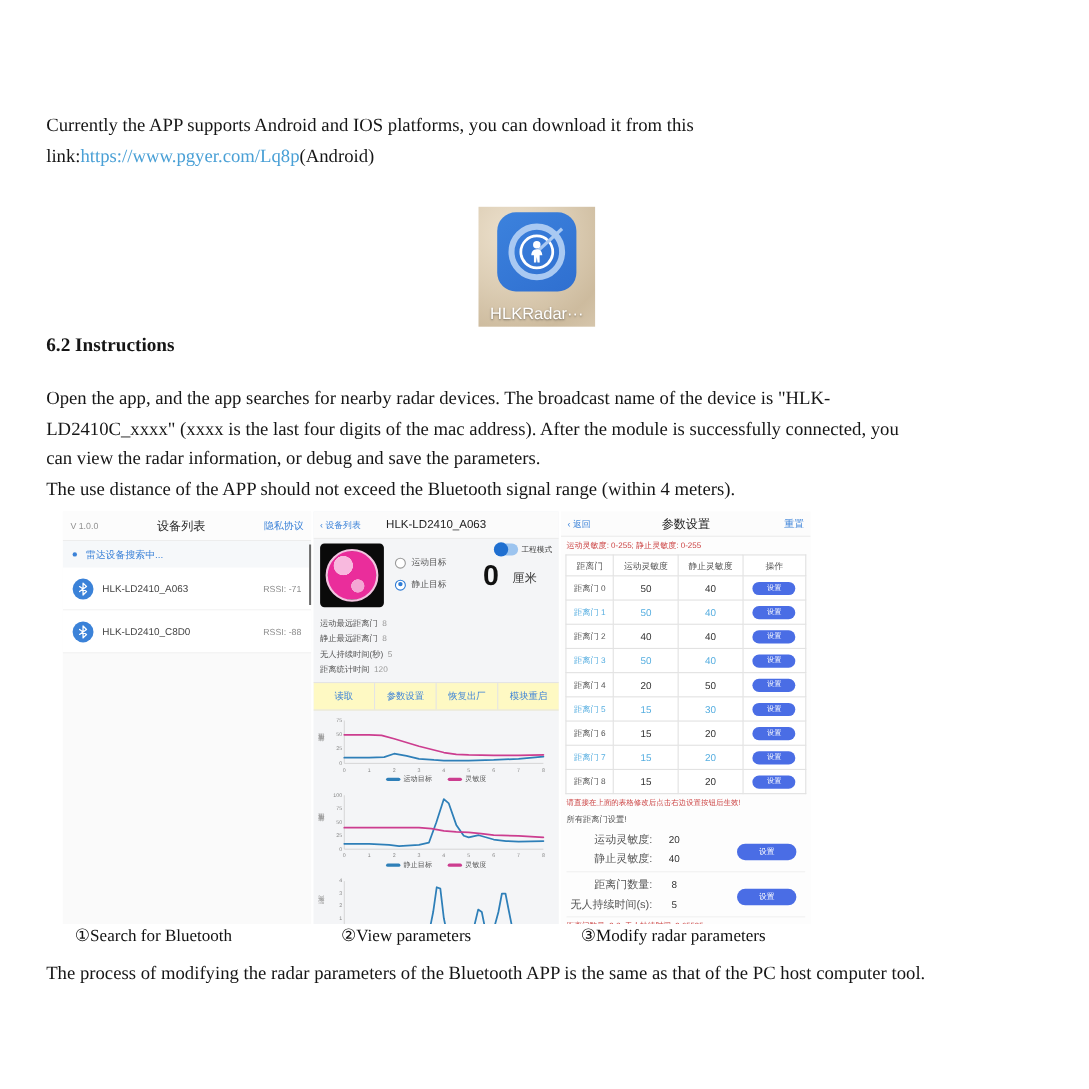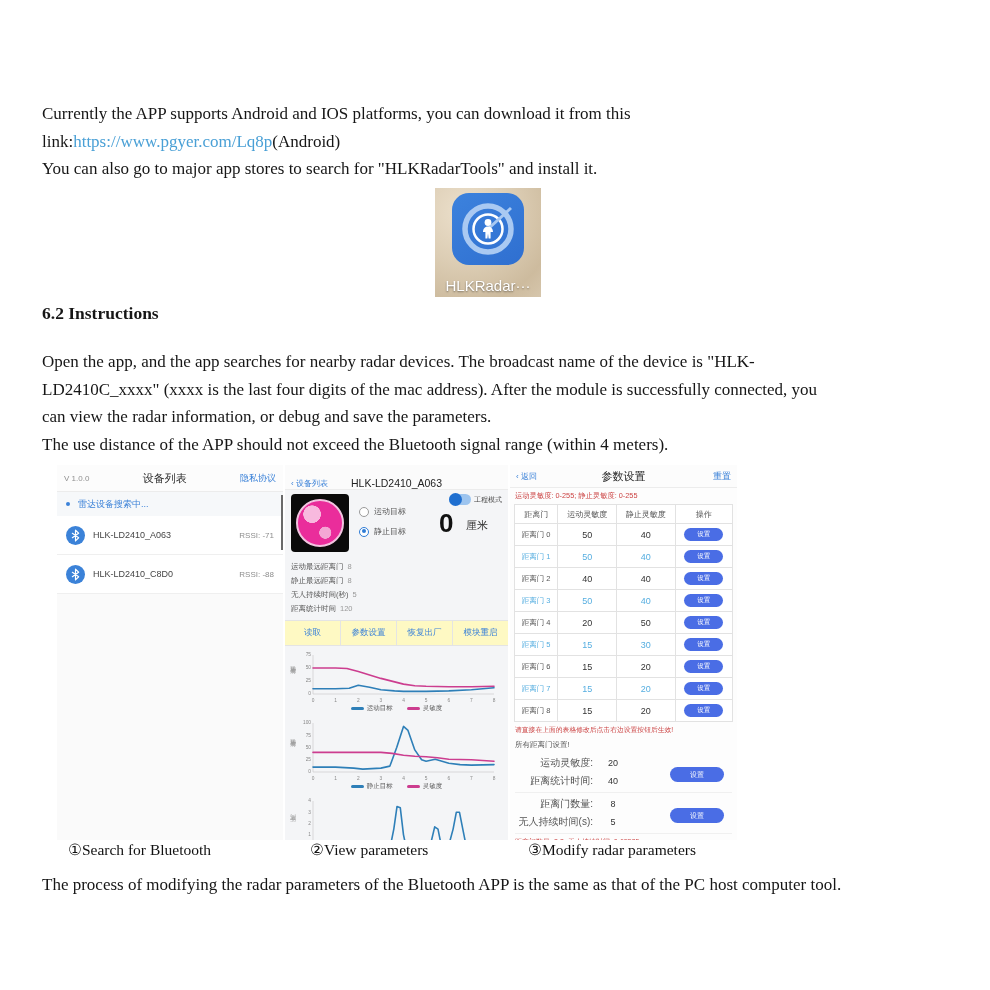--- a/index.html
+++ b/index.html
@@ -41,21 +41,21 @@
   .scan-dot{width:4px;height:4px;border-radius:50%;background:#3b82d8;margin-right:8px;}
   .scan-txt{font-size:9px;color:#3b82d8;}
   .dev-row{display:flex;align-items:center;height:38px;background:#fff;border-bottom:1px solid #efefef;padding:0 9px;}
   .bt-ic{width:19px;height:19px;border-radius:50%;background:#3b82d8;display:flex;
     align-items:center;justify-content:center;margin-right:8px;flex:0 0 auto;}
   .dev-name{font-size:9px;color:#454545;flex:1;}
   .dev-rssi{font-size:8px;color:#8d8d8d;}
   .s1-scrollbar{position:absolute;right:0;top:30px;width:2px;height:55px;background:#6a6a6a;}
 
   
-  .s2 .topbar{display:flex;align-items:flex-end;height:24px;background:#fbfbfb;
+  .s2 .topbar{display:flex;align-items:center;height:24px;background:#fbfbfb;
     border-bottom:1px solid #ececec;padding:0 6px;position:relative;}
   .back{font-size:8px;color:#3b82d8;}
   .s2 .ttl{position:absolute;left:0;right:0;text-align:center;font-size:10.5px;color:#222;}
   .radar-sec{position:relative;height:66px;margin:4px 6px 0 6px;}
   .radar-box{position:absolute;left:0;top:0;width:58px;height:58px;background:#0a0a0a;
     border-radius:4px;display:flex;align-items:center;justify-content:center;}
   .radar-ball{width:48px;height:48px;border-radius:50%;
     background:radial-gradient(circle at 32% 30%,#f8b9de 0 20%,rgba(0,0,0,0) 21%),
                radial-gradient(circle at 62% 72%,#f4a6d4 0 14%,rgba(0,0,0,0) 15%),
                radial-gradient(circle,#ea2d9b 0 99%,#d41486 100%);
@@ -111,21 +111,20 @@
   .pill.big{padding:4px 20px;font-size:7px;border-radius:9px;}
 </style>
 </head>
 <body>
 
 <div id="page">
 
   <div class="doc-text intro">
     <div>Currently the APP supports Android and IOS platforms, you can download it from this</div>
     <div><span>link:</span><a href="#">https://www.pgyer.com/Lq8p</a><span>(Android)</span></div>
-    <div>You can also go to major app stores to search for "HLKRadarTools" and install it.</div>
   </div>
 
   <div class="appicon-wrap">
     <div class="appicon">
       <svg width="58" height="58" viewBox="0 0 58 58">
         <circle cx="29" cy="29" r="23" fill="none" stroke="#a9c9f2" stroke-width="5.5"></circle>
         <circle cx="29" cy="29" r="14.5" fill="none" stroke="#ffffff" stroke-width="2.5"></circle>
         <line x1="29" y1="29" x2="52" y2="8" stroke="#a9c9f2" stroke-width="3"></line>
         <circle cx="29" cy="22.5" r="3.4" fill="#ffffff"></circle>
         <path d="M29 26.5 c-3.4 0 -5 2.6 -5 5.6 l2.4 0 0 6.5 2 0 .6 -5 .6 5 2 0 0 -6.5 2.4 0 c0 -3 -1.6 -5.6 -5 -5.6 z" fill="#ffffff"></path>
@@ -399,21 +398,21 @@
       <div class="bulk">
         <div class="bulk-title">所有距离门设置!</div>
         <div id="bulk-pairs">
             <div class="bulk-pair">
               <div class="bulk-left">
                 <div class="bulk-row">
                   <span class="bl">运动灵敏度:</span>
                   <span class="bv">20</span>
                 </div>
                 <div class="bulk-row">
-                  <span class="bl">距离统计时间:</span>
+                  <span class="bl">静止灵敏度:</span>
                   <span class="bv">40</span>
                 </div>
               </div>
               <div class="bulk-btn"><span class="pill big">设置</span></div>
             </div>
             <div class="bulk-pair">
               <div class="bulk-left">
                 <div class="bulk-row">
                   <span class="bl">距离门数量:</span>
                   <span class="bv">8</span>

